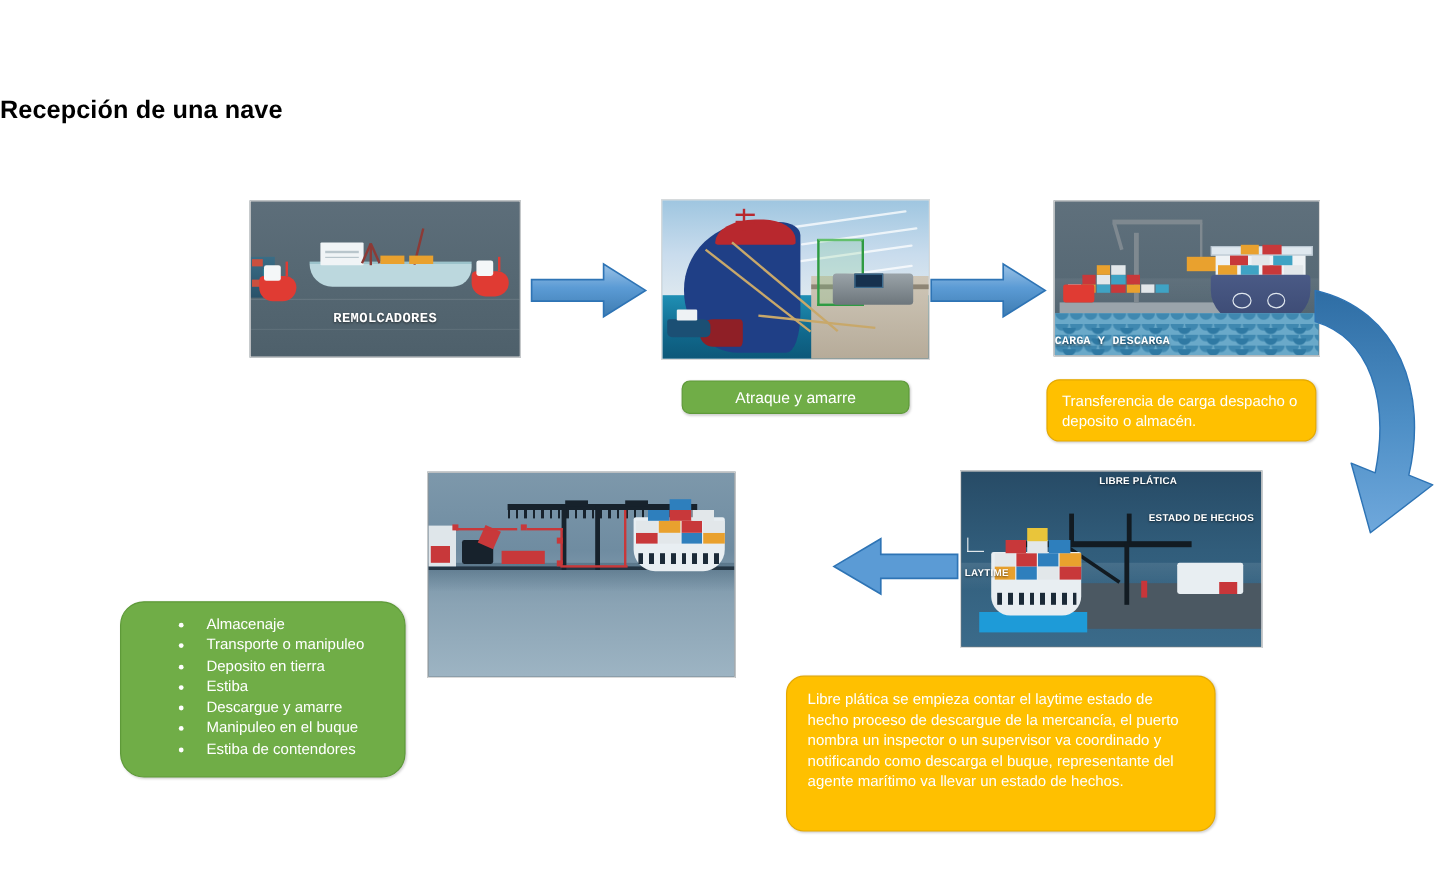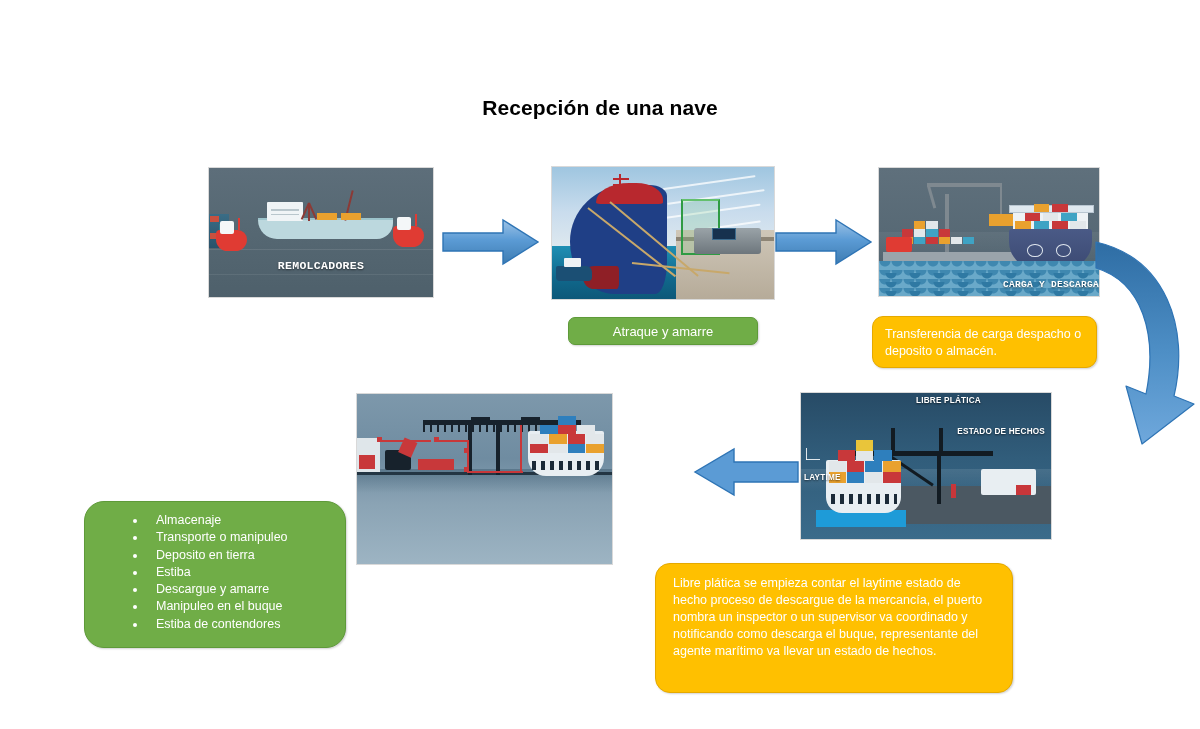--- a/index.html
+++ b/index.html
@@ -17,23 +17,23 @@
     width: 1200px;
     height: 729px;
     background: #ffffff;
     overflow: hidden;
   }
 
   
   .page-title {
     position: absolute;
     left: 0;
-    top: 96px;
+    top: 80px;
     width: 1200px;
-    text-align: center;
+    text-align: left;
     font-size: 21px;
     font-weight: bold;
     color: #000000;
     letter-spacing: 0.1px;
   }
 
   
   .callout {
     position: absolute;
     box-sizing: border-box;
@@ -67,21 +67,21 @@
   #box-transfer {
     left: 872px; top: 316px; width: 225px; height: 52px;
     padding: 9px 9px 0 12px;
   }
   #box-laytime {
     left: 655px; top: 563px; width: 358px; height: 130px;
     padding: 11px 14px 0 17px;
     border-radius: 15px;
   }
   #box-list {
-    left: 84px; top: 501px; width: 262px; height: 147px;
+    left: 100px; top: 501px; width: 238px; height: 147px;
     border-radius: 20px;
     padding: 10px 0 0 0;
   }
   #box-list ul {
     margin: 0;
     padding: 0 0 0 48px;
     list-style: none;
   }
   #box-list li {
     position: relative;
@@ -352,21 +352,21 @@
     position:absolute; left: -6%; top: -32%; width: 112%; height: 28%;
     background: #dfe8ef; border: 1px solid #b9c6d1;
   }
   #pic-cargo .containers { position: absolute; right: 6%; bottom: 50%; width: 32%; height: 22%; }
   #pic-cargo .containers b { position:absolute; width: 22%; height: 28%; display:block; }
   #pic-cargo .truck {
     position:absolute; left: 3%; bottom: 34%; width: 12%; height: 12%;
     background: #e03b33; border-radius: 2px;
   }
   #pic-cargo .cap {
-    left: 0; right: 0; bottom: 6px; text-align: right; font-size: 9.5px;
+    left: 0; right: 0; bottom: 6px; text-align: left; font-size: 9.5px;
   }
 
   
   #pic-laytime { left: 800px; top: 392px; width: 252px; height: 148px; }
   #pic-laytime .bg {
     position:absolute; inset:0;
     background: linear-gradient(180deg,#274b66 0%, #315d7b 45%, #3b6b8a 100%);
   }
   #pic-laytime .hills {
     position:absolute; left:0; right:0; top: 52%; height: 16%;

